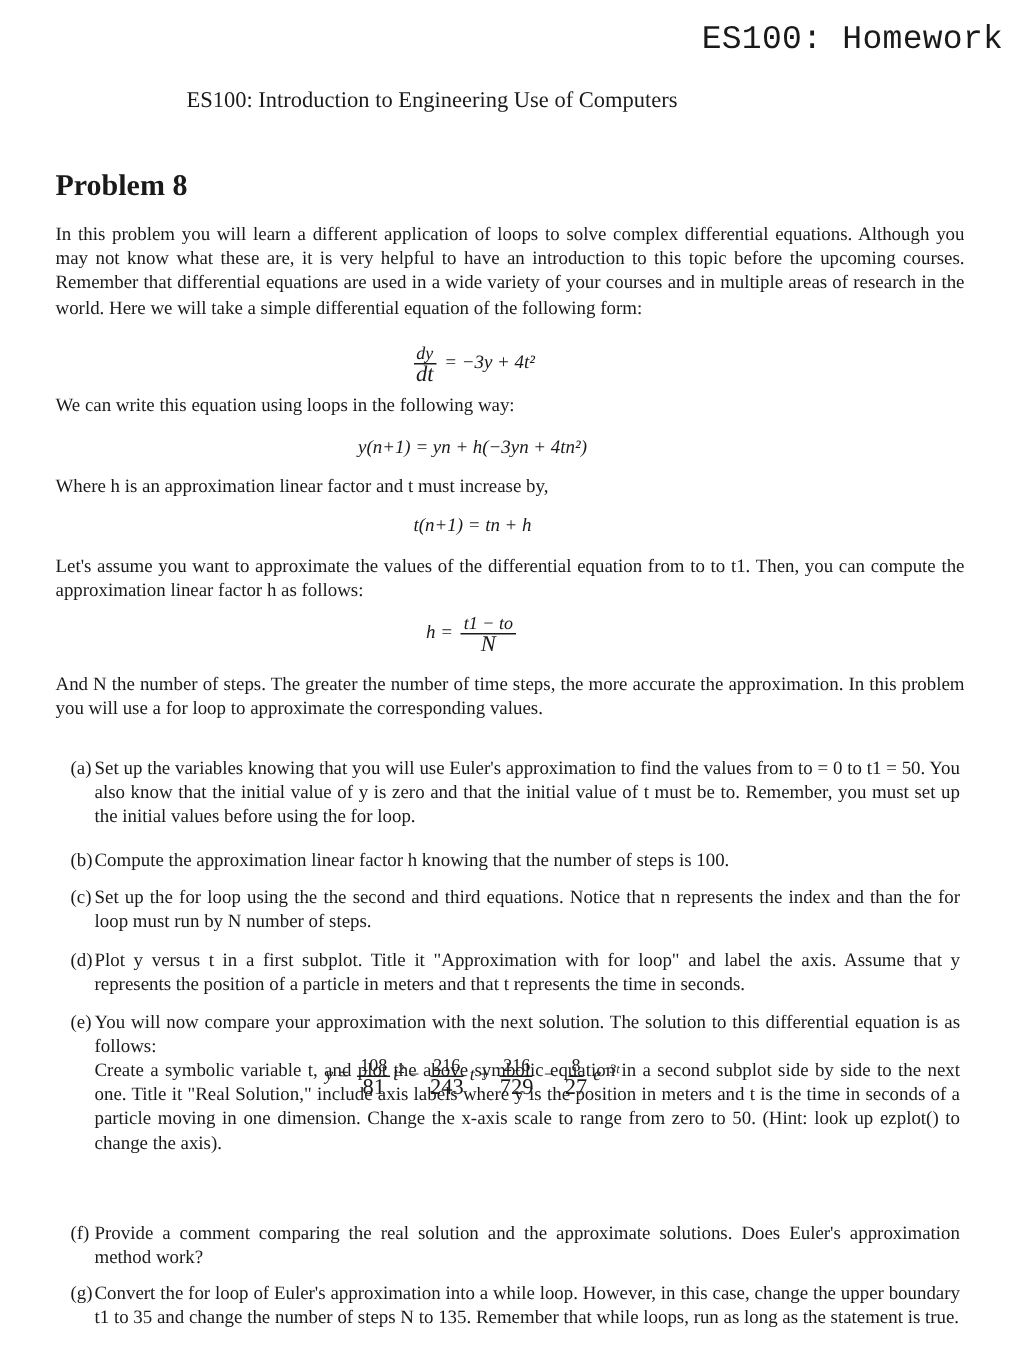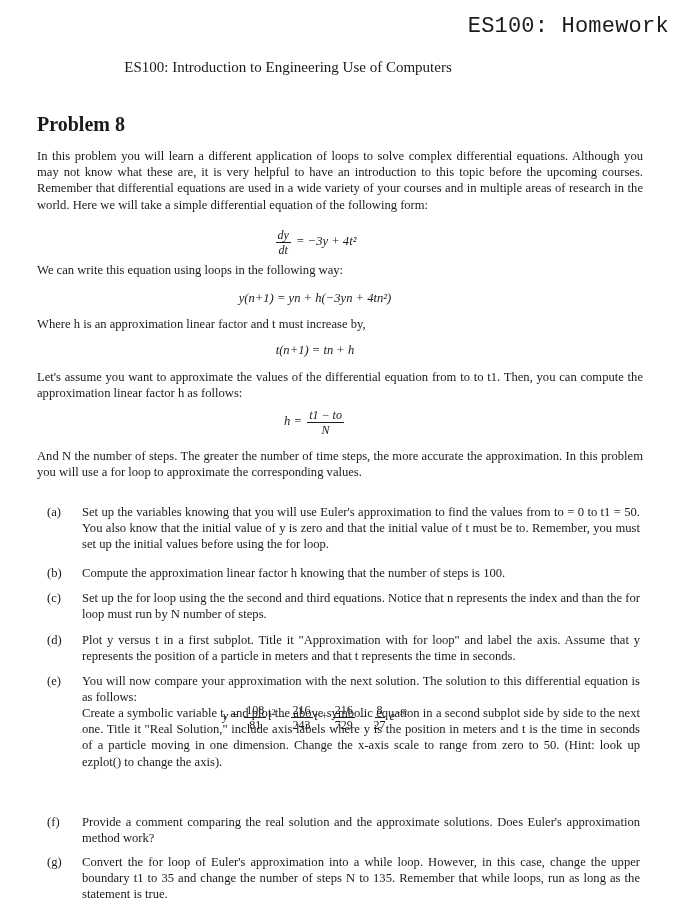--- a/index.html
+++ b/index.html
@@ -25,33 +25,33 @@
     position: absolute; left: 37px; width: 606px;
     font-family: "Liberation Serif", serif; font-size: 12.6px; line-height: 16.2px;
     text-align: justify;
   }
   .eq {
     position: absolute; left: 0; width: 630px; text-align: center;
     font-family: "Liberation Serif", serif; font-size: 12.6px; font-style: italic;
   }
   .frac { display: inline-flex; flex-direction: column; align-items: center; vertical-align: middle; margin: 0 2px; }
   .frac .num { border-bottom: 1px solid #1a1a1a; padding: 0 2px; line-height: 14px; font-size: 12px; }
-  .frac .den { padding: 0 2px; line-height: 14px; font-size: 12px; }
+  .frac .den { padding: 0 2px; line-height: 14px; font-size: 15px; }
   .upright { font-style: normal; }
   sub, sup { font-size: 8.5px; }
   .bold-note {
     position: absolute; left: 57px; top: 481px;
     font-family: "Liberation Serif", serif; font-size: 12.6px; font-weight: bold;
   }
   .item {
     position: absolute; left: 47px; width: 593px;
     font-family: "Liberation Serif", serif; font-size: 12.6px; line-height: 16.2px;
   }
   .item .label { position: absolute; left: 0; top: 0; width: 24px; }
-  .item .body { margin-left: 35px; text-align: justify; }
+  .item .body { margin-left: 16px; text-align: justify; }
 </style>
 </head>
 <body>
 
 <div class="page">
 
   <div class="title">ES100: Homework 15</div>
   <div class="subtitle">ES100: Introduction to Engineering Use of Computers</div>
 
   <div class="problem-heading">Problem 8</div>

